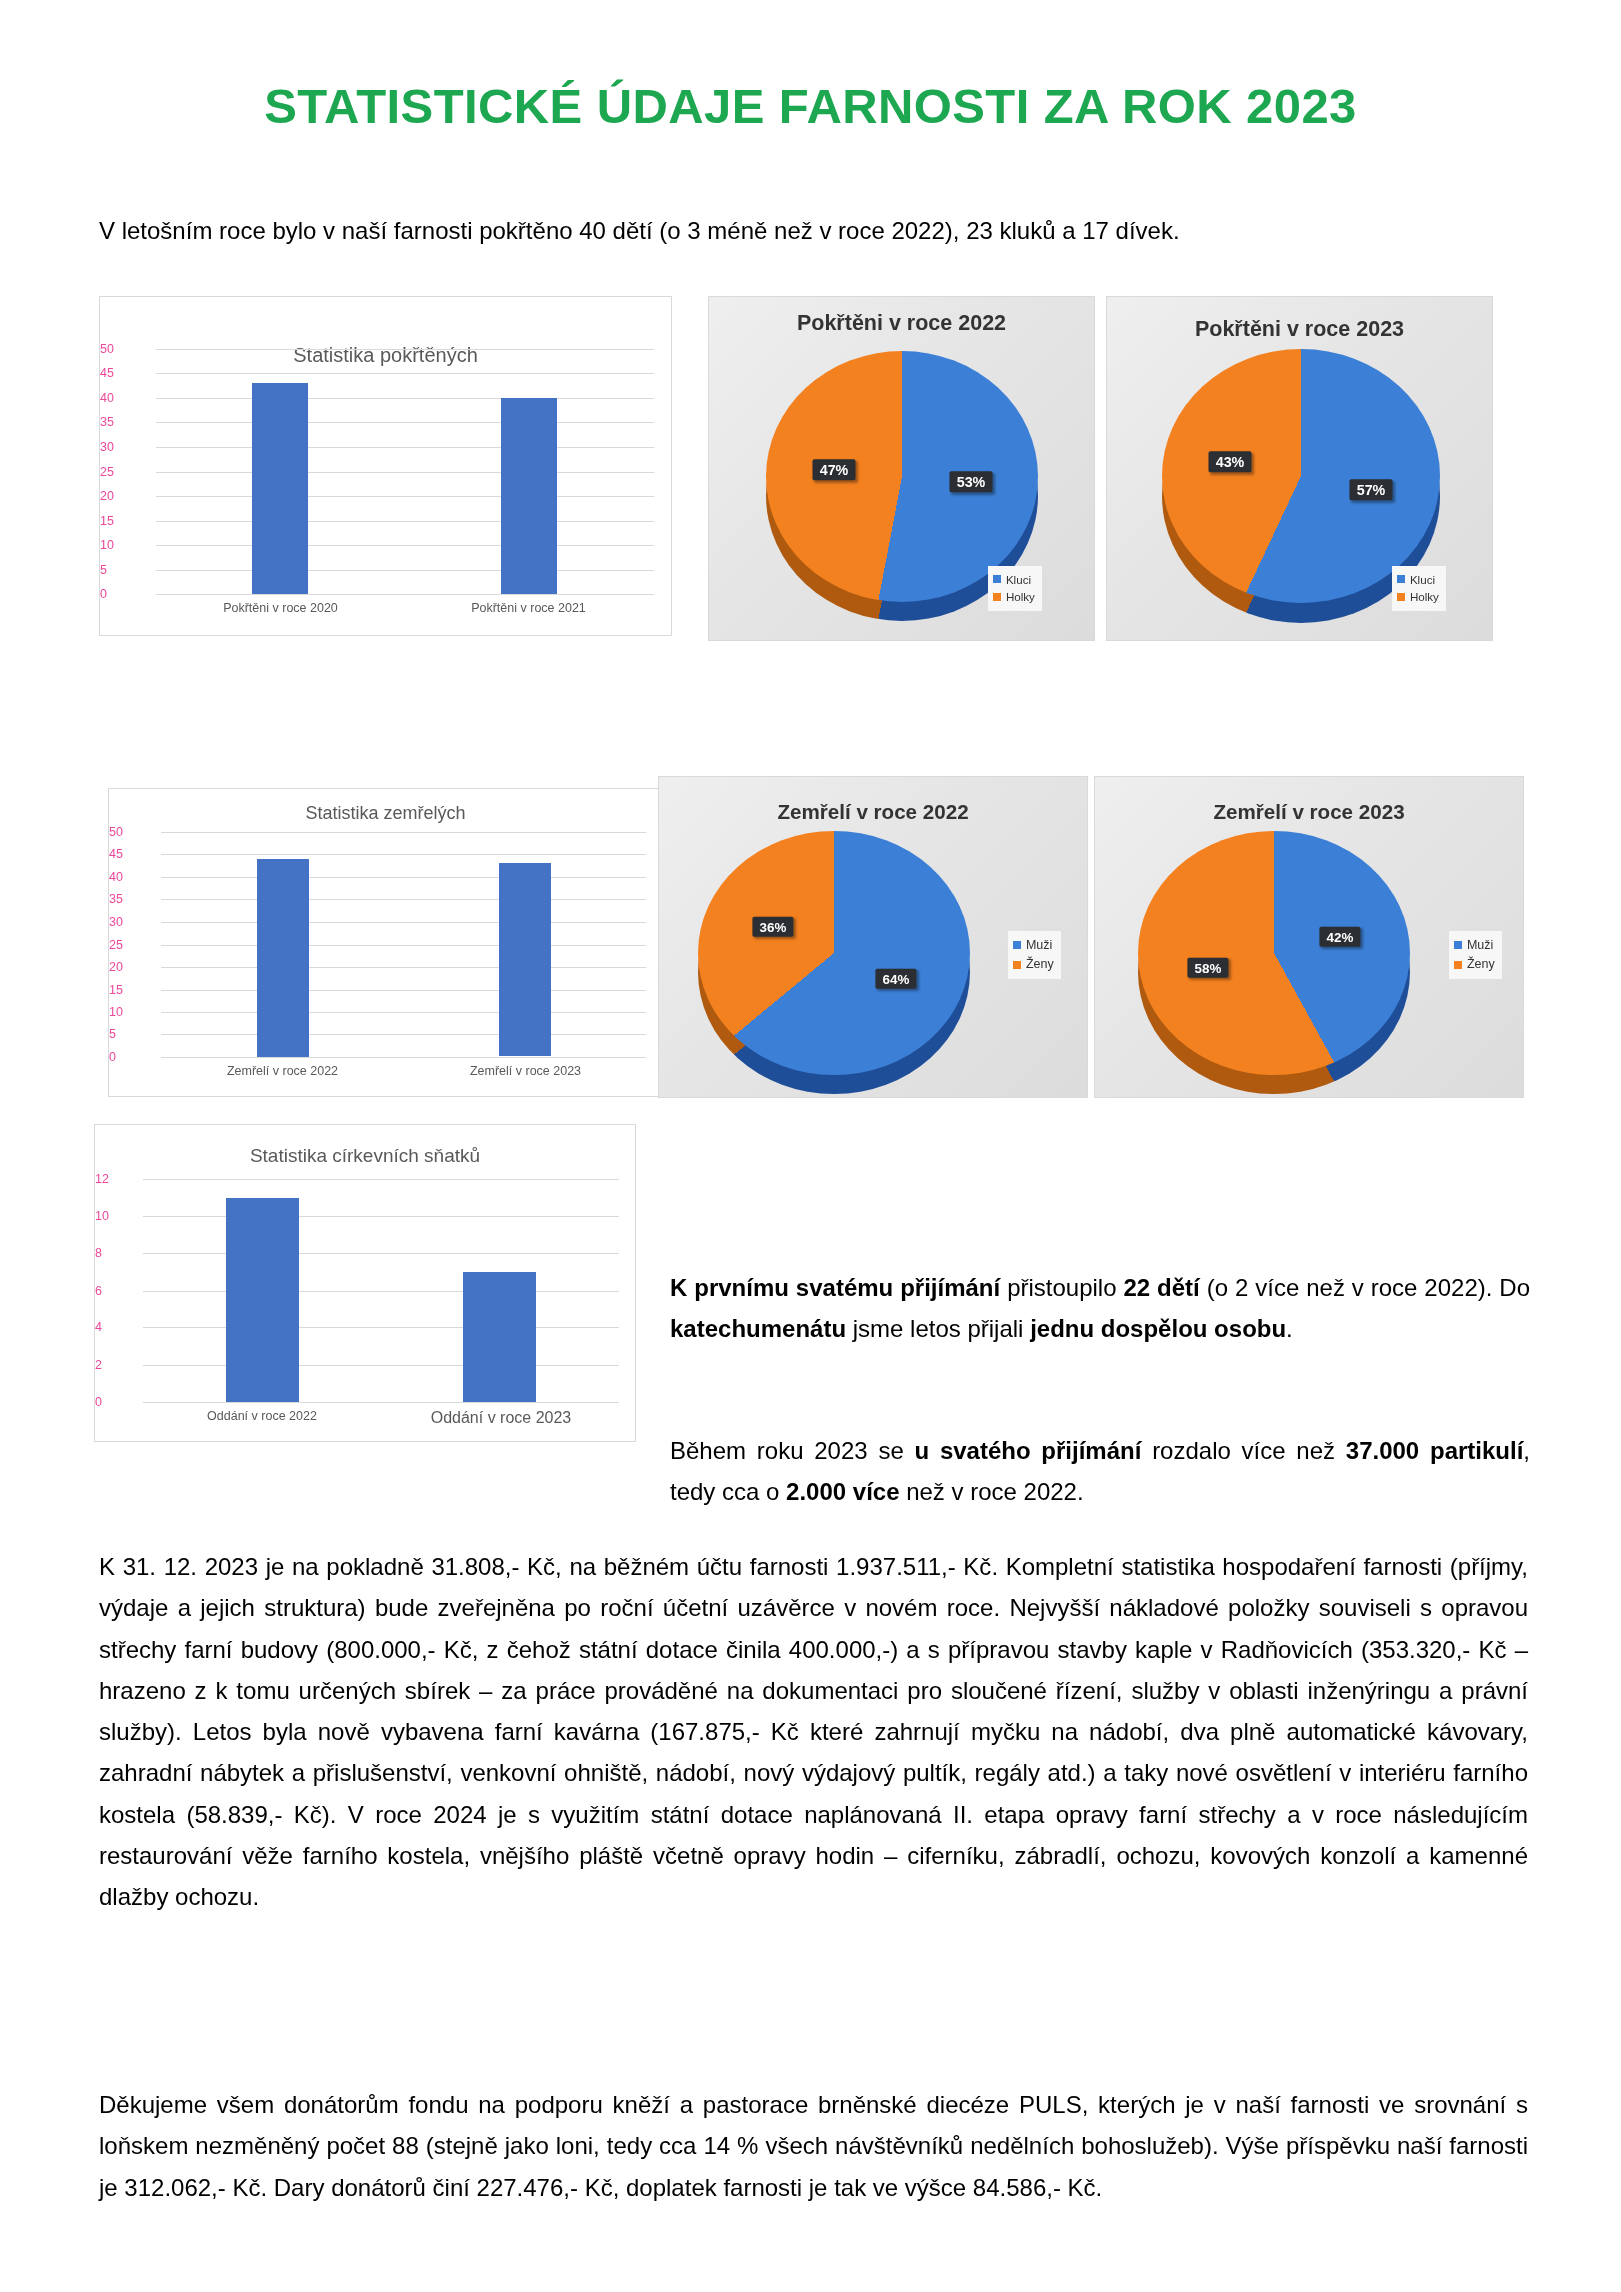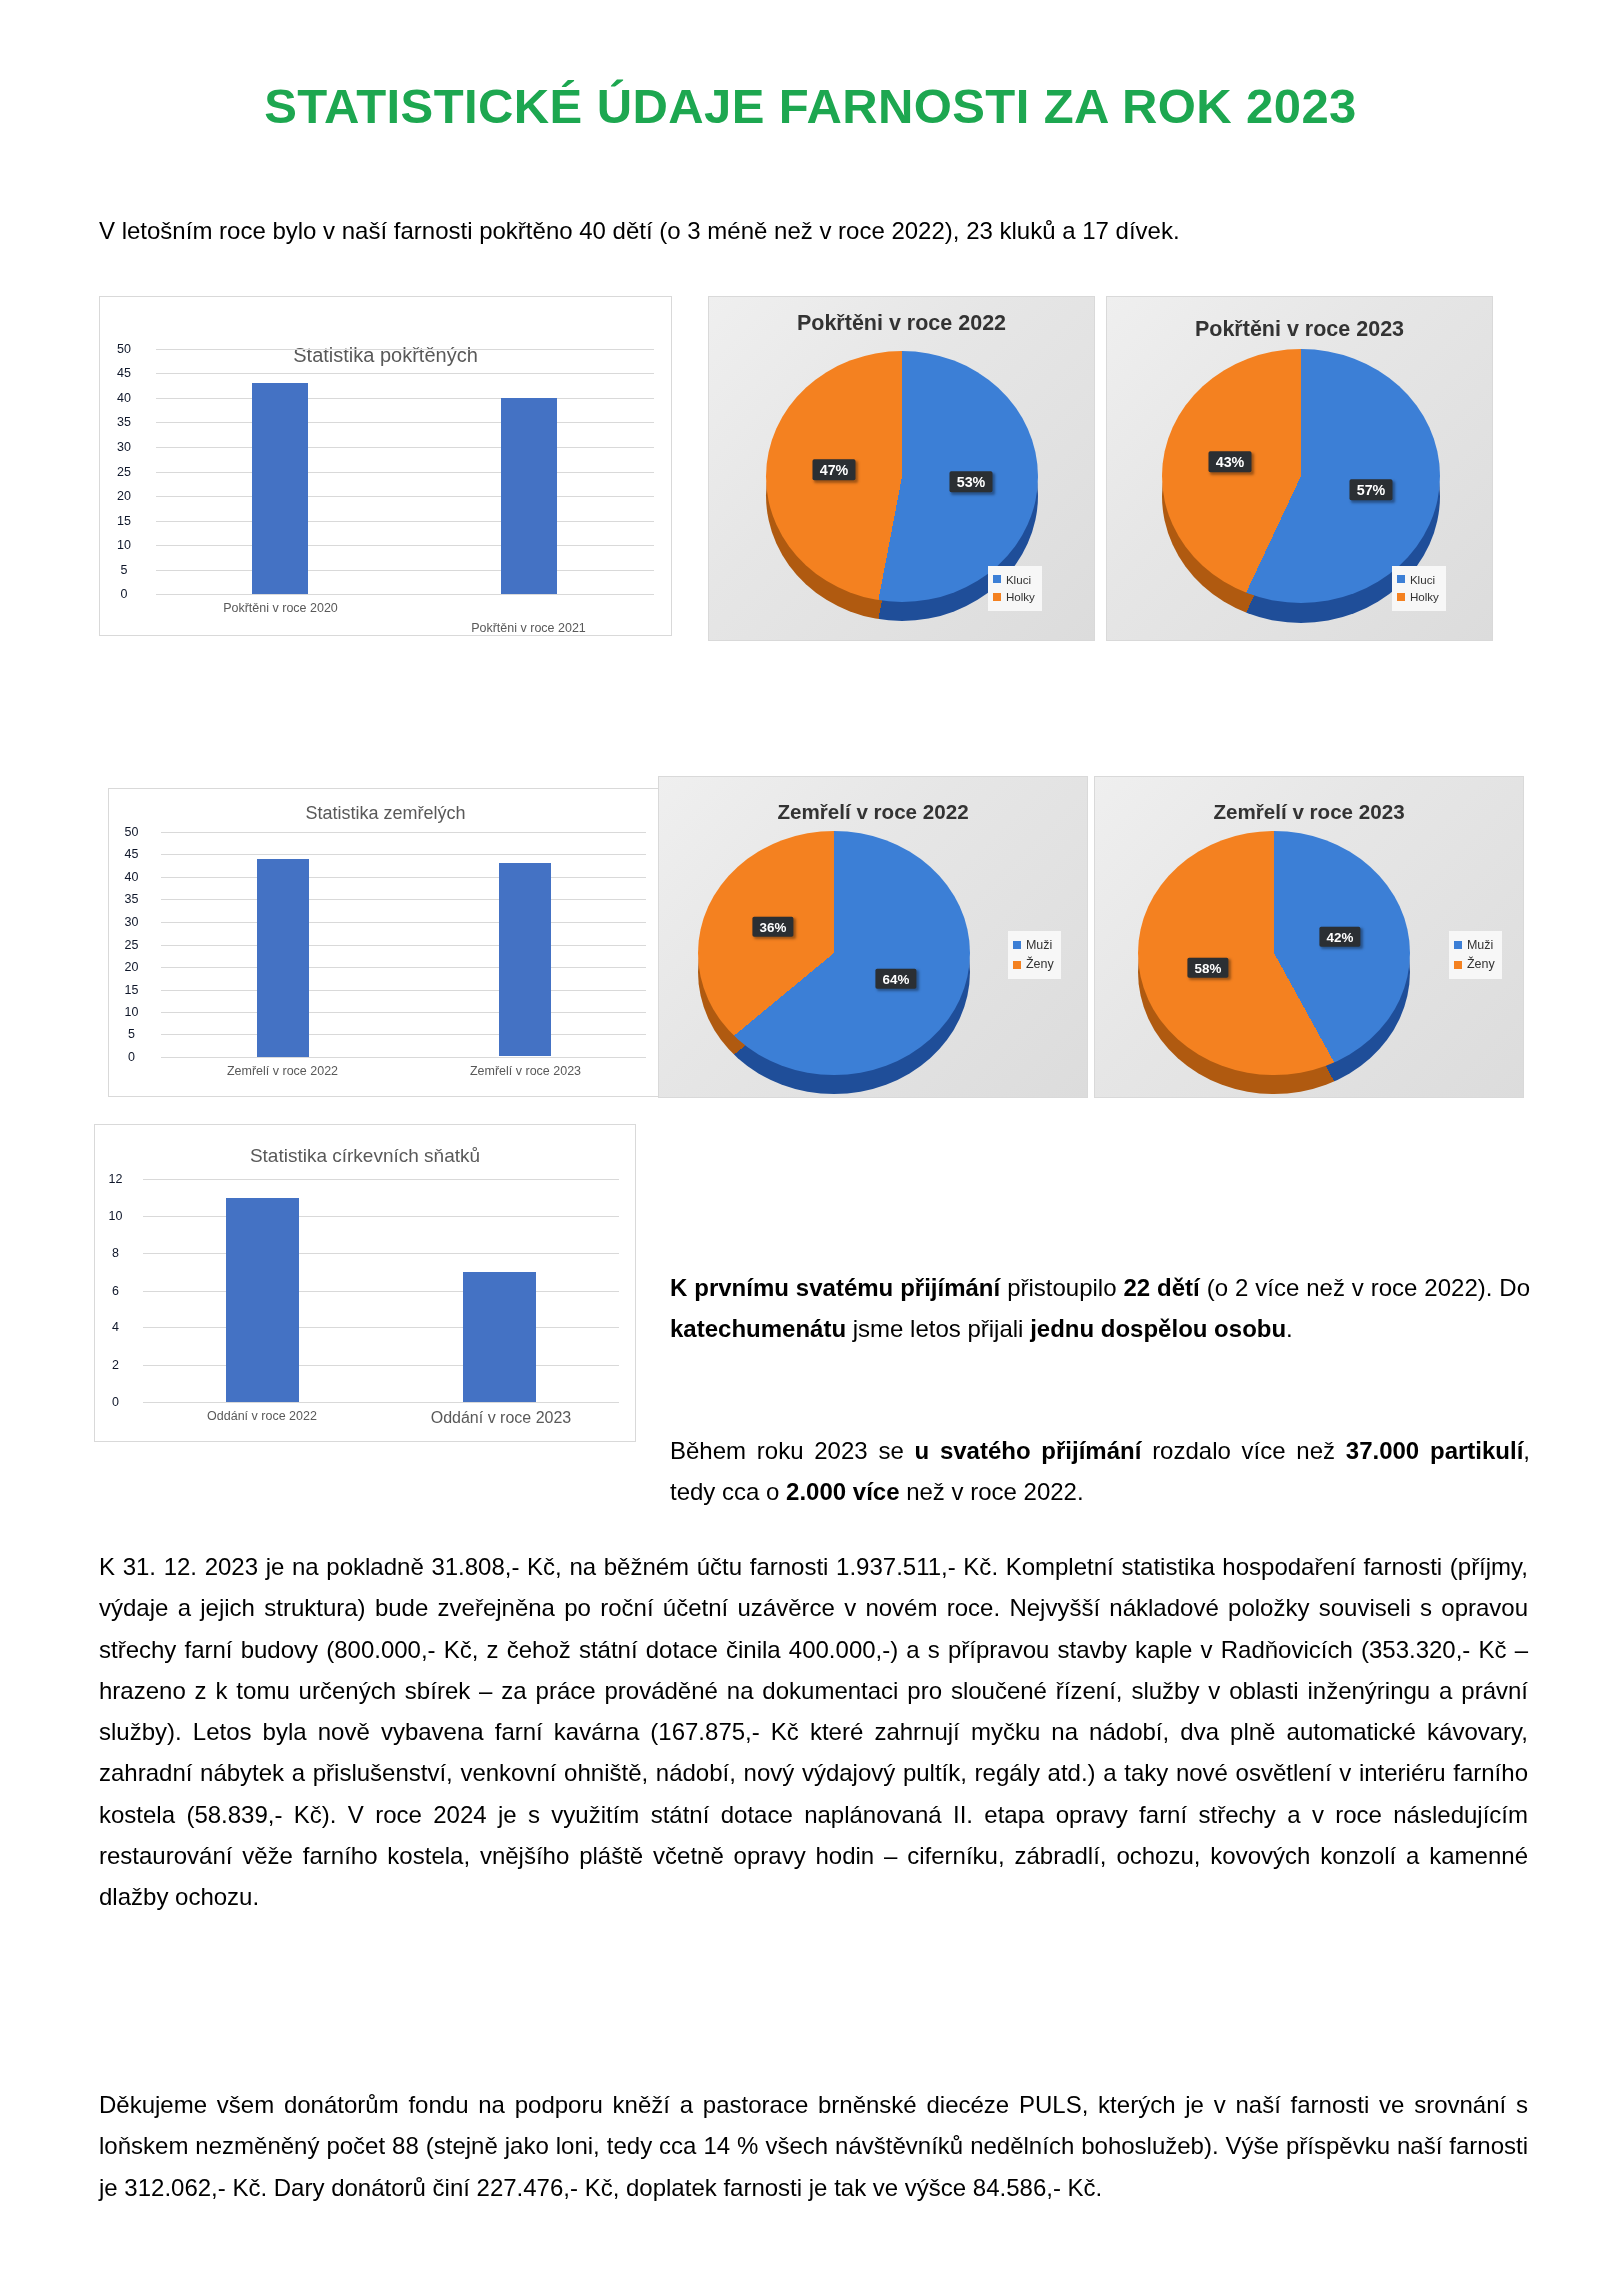--- a/index.html
+++ b/index.html
@@ -81,22 +81,22 @@
     font-weight: normal;
   }
   .gridline {
     position: absolute;
     left: 0;
     height: 0.9px;
     background: #d9d9d9;
   }
   .ytick {
     position: absolute;
-    text-align: center;
-    color: #0f172a;
+    text-align: left;
+    color: #ec4899;
     transform: translateY(-50%);
   }
   .bar {
     position: absolute;
     background: #4472C4;
   }
   .xlab {
     position: absolute;
     text-align: center;
     color: #595959;
@@ -161,21 +161,21 @@
       <div class="ytick" style="top: 125px; left: 0px; width: 48px; font-size: 12.5px;">35</div>
       <div class="gridline" style="left: 56px; width: 498px; top: 101px;"></div>
       <div class="ytick" style="top: 101px; left: 0px; width: 48px; font-size: 12.5px;">40</div>
       <div class="gridline" style="left: 56px; width: 498px; top: 76px;"></div>
       <div class="ytick" style="top: 76px; left: 0px; width: 48px; font-size: 12.5px;">45</div>
       <div class="gridline" style="left: 56px; width: 498px; top: 52px;"></div>
       <div class="ytick" style="top: 52px; left: 0px; width: 48px; font-size: 12.5px;">50</div>
       <div class="bar" style="left: 152px; width: 56px; top: 86px; height: 211px; background: rgb(68, 114, 196);"></div>
       <div class="xlab" style="left: 56px; width: 249px; top: 304px; font-size: 12.5px;">Pokřtěni v roce 2020</div>
       <div class="bar" style="left: 401px; width: 56px; top: 101px; height: 196px; background: rgb(68, 114, 196);"></div>
-      <div class="xlab" style="left: 304px; width: 249px; top: 304px; font-size: 12.5px; margin-top: 20px;">Pokřtěni v roce 2021</div>
+      <div class="xlab" style="left: 304px; width: 249px; top: 304px; font-size: 12.5px;">Pokřtěni v roce 2021</div>
     </div>
 
   <div class="chart-box pie-frame" id="chart-baptized-pie-2022" style="left:708px; top:296px; width:387px; height:345px;">
       <div class="pie-title" style="top: 14px; font-size: 21.5px;">Pokřtěni v roce 2022</div>
       <div style="position: absolute; left: 57px; top: 73px; width: 272px; height: 251px; border-radius: 50%; background: conic-gradient(rgb(31, 78, 153) 0deg, rgb(31, 78, 153) 190.8deg, rgb(176, 90, 16) 190.8deg, rgb(176, 90, 16) 360deg);"></div>
       <div style="position: absolute; left: 57px; top: 54px; width: 272px; height: 251px; border-radius: 50%; background: conic-gradient(rgb(60, 127, 214) 0deg, rgb(60, 127, 214) 190.8deg, rgb(244, 129, 32) 190.8deg, rgb(244, 129, 32) 360deg);"></div>
       <div class="pct-label" style="left: 262px; top: 185px; font-size: 14.3px;">53%</div>
       <div class="pct-label" style="left: 125px; top: 173px; font-size: 14.3px;">47%</div>
       <div class="legend" style="left: 279px; top: 269px; font-size: 11.6px;">
         <div class="legend-row">

